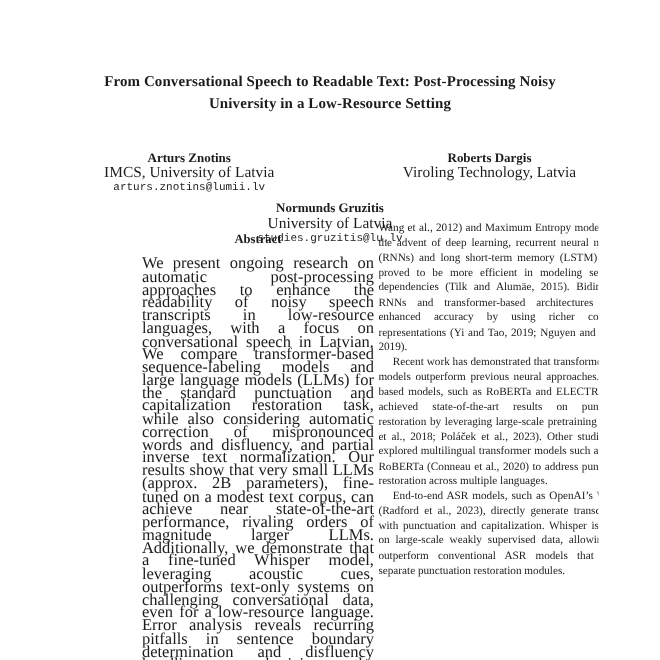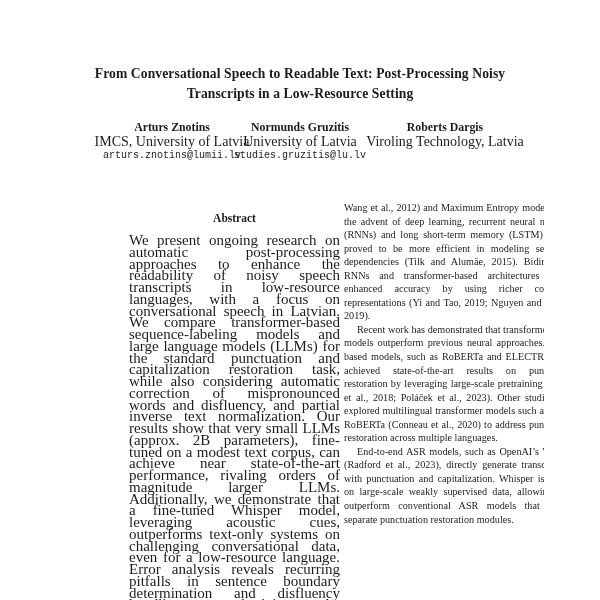--- a/index.html
+++ b/index.html
@@ -26,25 +26,25 @@
   }
   .title-line {
     font-size: 13.6px;
     font-weight: bold;
     line-height: 19.5px;
     letter-spacing: 0.1px;
   }
   
   .author {
     position: absolute;
-    top: 120px;
+    top: 136px;
     text-align: center;
   }
   .author-1 { left: 68px;  width: 208px; }
-  .author-2 { left: 224px; width: 152px; }
+  .author-2 { left: 224px; width: 152px; margin-top: 46px; }
   .author-3 { left: 366px; width: 158px; }
   .author-name {
     font-size: 11.8px;
     font-weight: bold;
     line-height: 15px;
   }
   .author-affil {
     font-size: 14px;
     line-height: 14px;
   }
@@ -95,21 +95,21 @@
     text-indent: 0;
   }
 </style>
 </head>
 <body>
 
 <div class="page">
 
   <header class="title-block">
     <div class="title-line">From Conversational Speech to Readable Text: Post-Processing Noisy</div>
-    <div class="title-line">Transcripts in a Low-Resource Setting</div>
+    <div class="title-line">University in a Low-Resource Setting</div>
   </header>
 
   <div class="author author-1">
     <div class="author-name">Arturs Znotins</div>
     <div class="author-affil">IMCS, University of Latvia</div>
     <div class="author-email">arturs.znotins@lumii.lv</div>
   </div>
 
   <div class="author author-2">
     <div class="author-name">Normunds Gruzitis</div>

